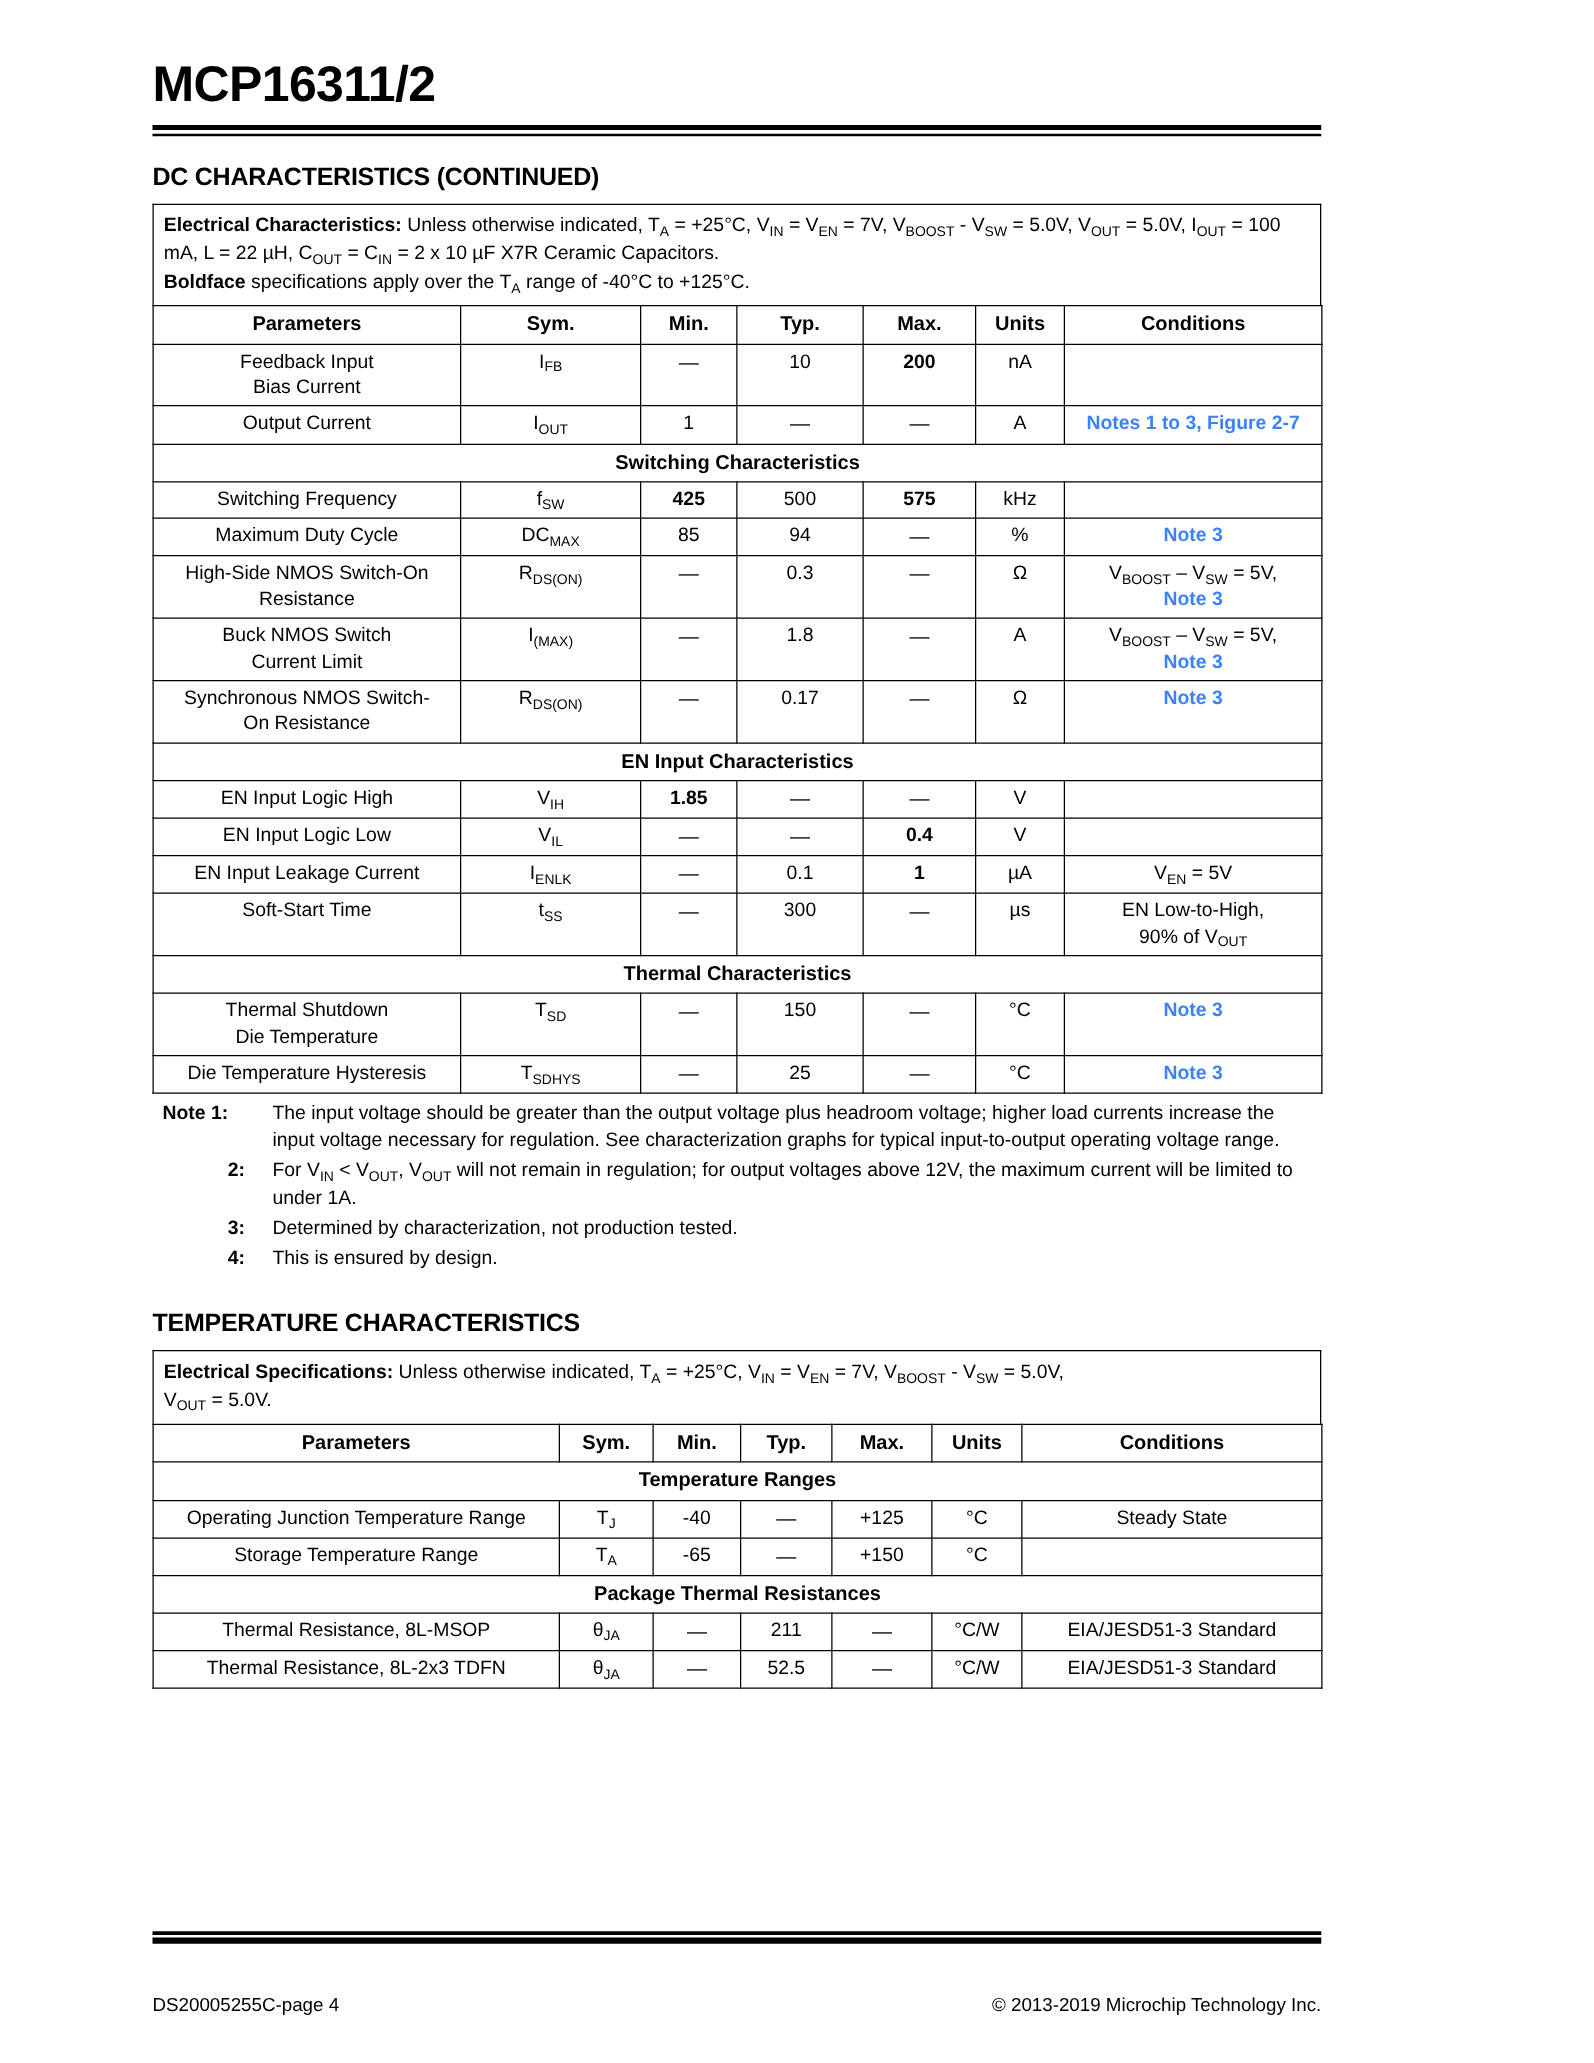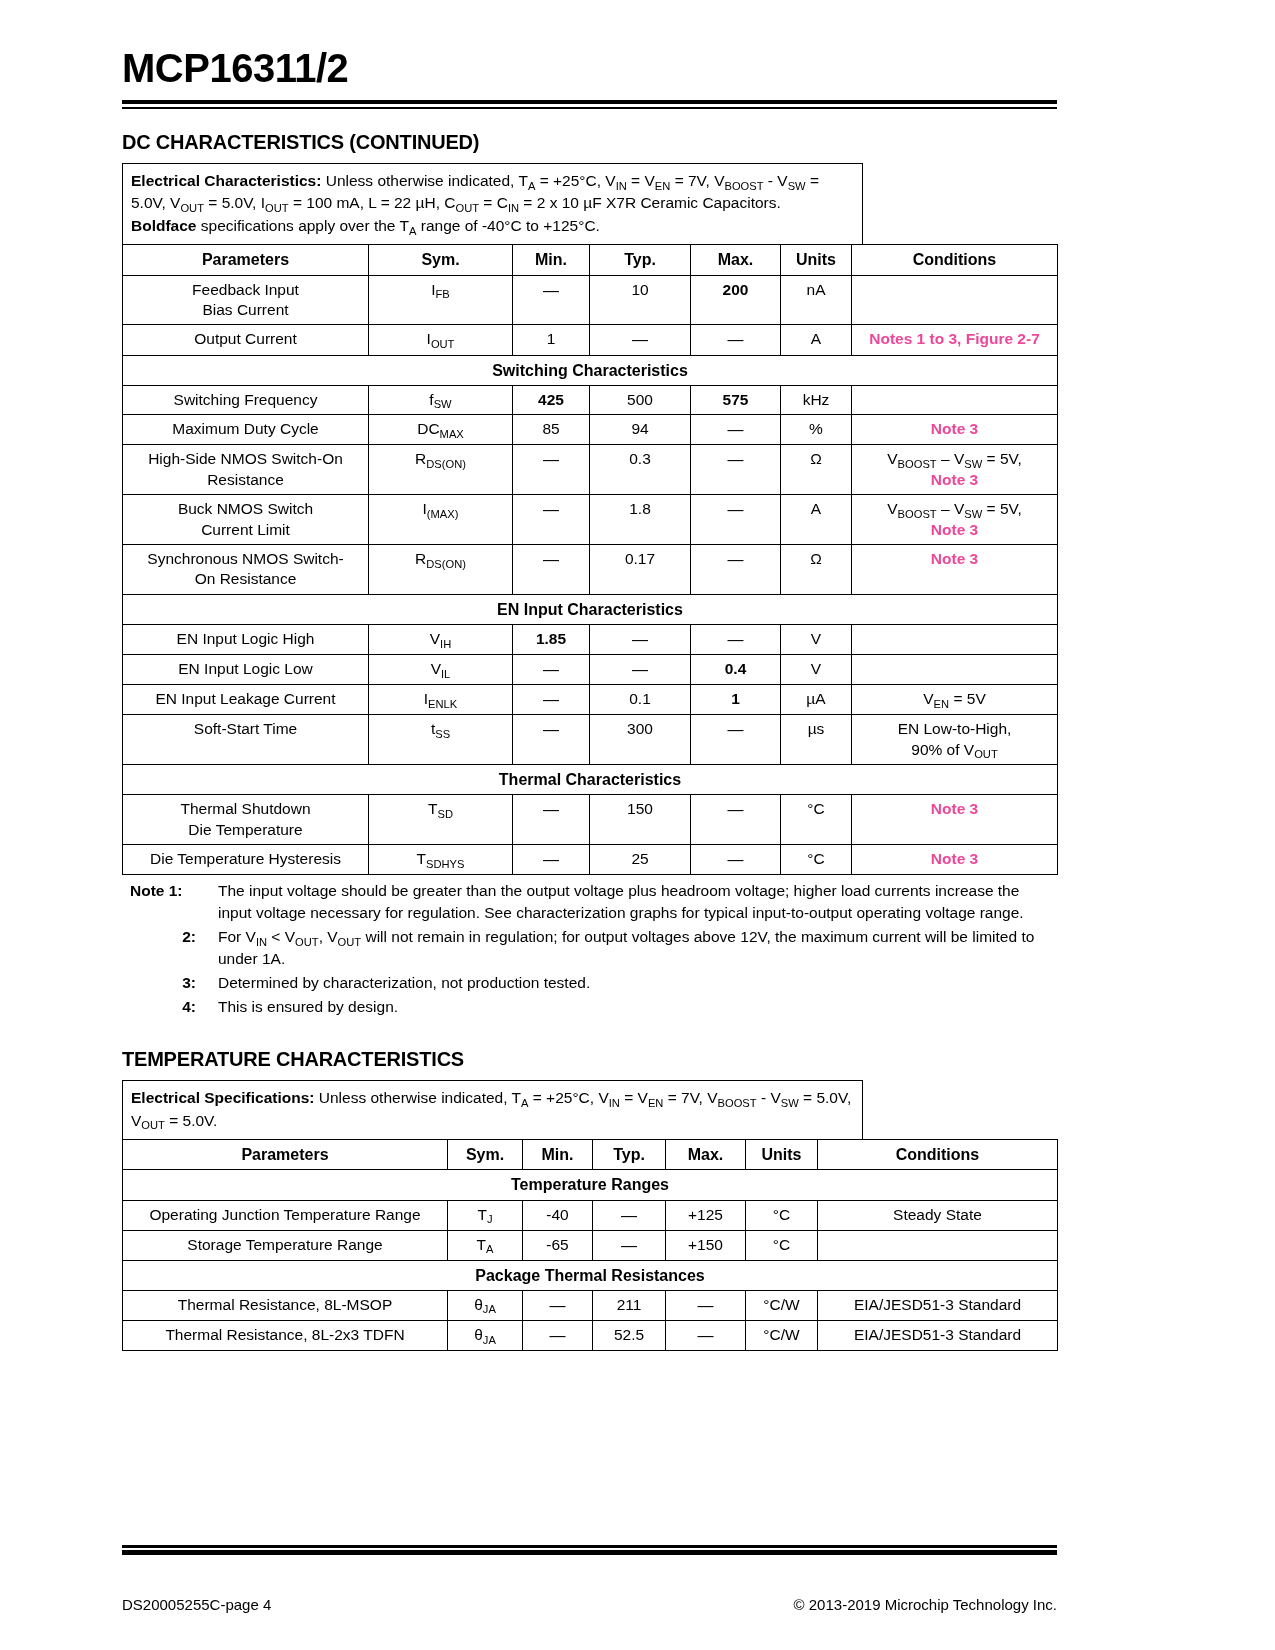--- a/index.html
+++ b/index.html
@@ -58,21 +58,21 @@
   table.spec td, table.spec th {
     border: 1px solid #000;
     padding: 4px 7px;
     vertical-align: top;
     text-align: center;
     line-height: 1.32;
   }
   .cond-block {
     border: 1px solid #000;
     border-bottom: none;
-    width: 741px;
+    width: 935px;
     box-sizing: border-box;
     padding: 6px 8px 7px 8px;
     font-size: 15.5px;
     line-height: 1.45;
   }
   .cond-block b { font-weight: bold; }
 
   thead th {
     font-weight: bold;
     font-size: 16px;
@@ -82,21 +82,21 @@
   td.p { text-align: left; }
   td.c { text-align: left; }
   .grouprow td {
     text-align: left;
     font-weight: bold;
     font-size: 16px;
     padding-top: 5px;
     padding-bottom: 5px;
   }
   .b { font-weight: bold; }
-  .blue { color: #ec4899; font-weight: bold; }
+  .blue { color: #3b82f6; font-weight: bold; }
   sub { font-size: 0.72em; vertical-align: baseline; position: relative; top: 0.32em; }
   .dash { font-size: 16px; }
 
   
   .t1 col.c1 { width: 246px; }
   .t1 col.c2 { width: 144px; }
   .t1 col.c3 { width: 77px; }
   .t1 col.c4 { width: 101px; }
   .t1 col.c5 { width: 90px; }
   .t1 col.c6 { width: 71px; }

